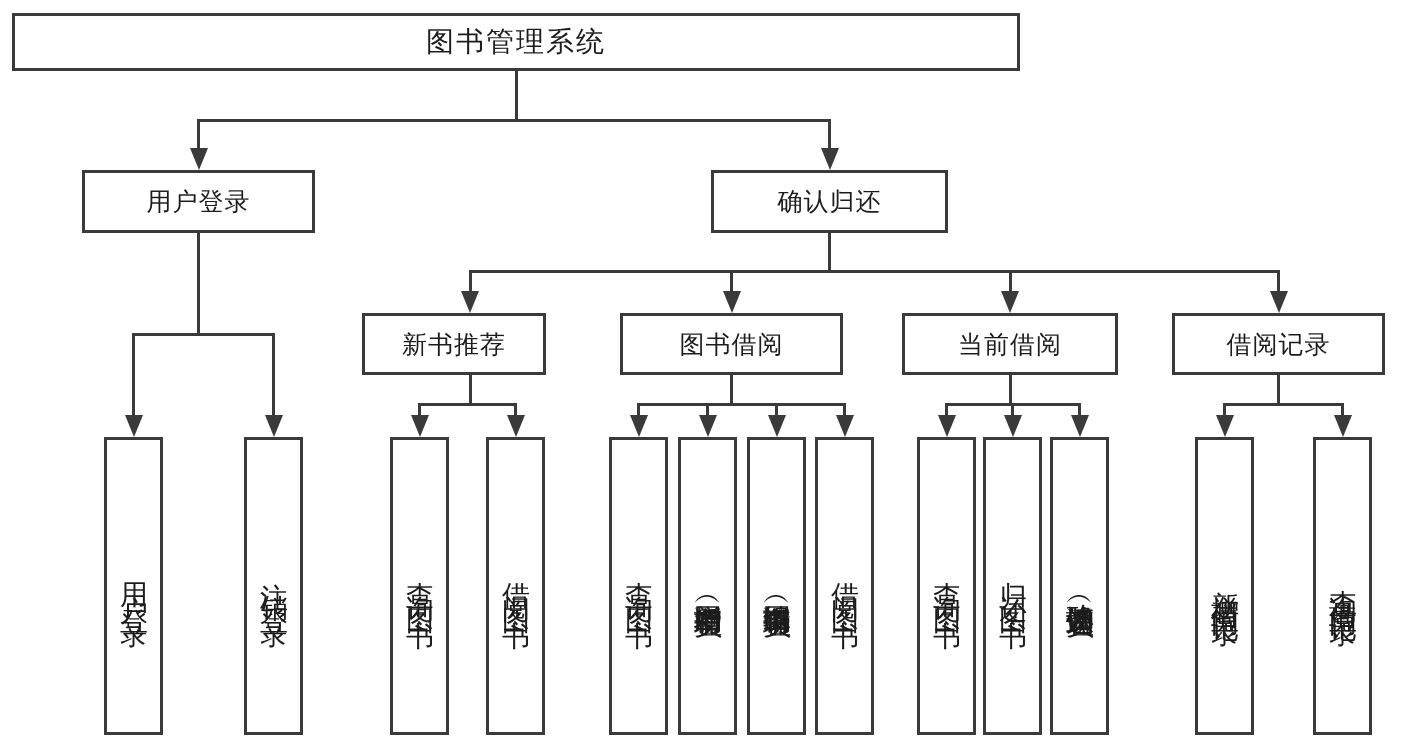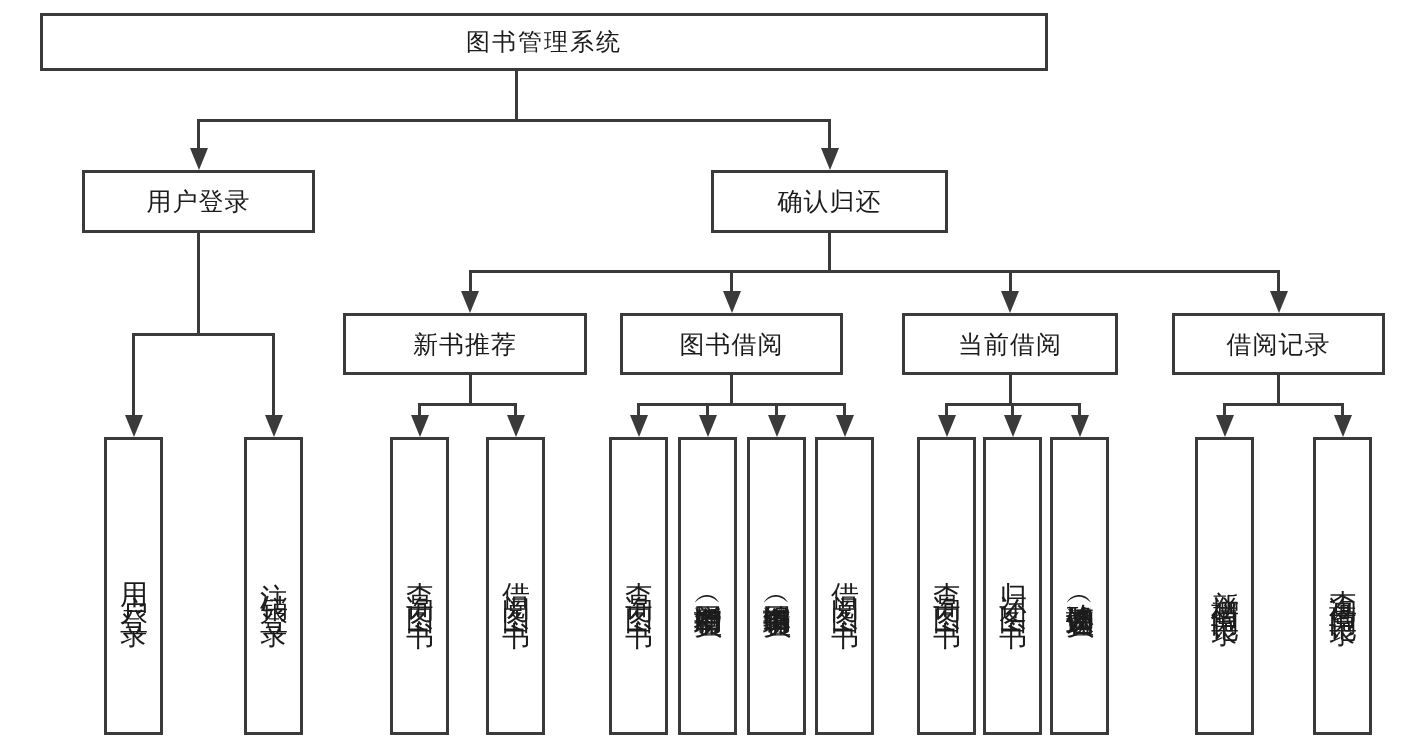--- a/index.html
+++ b/index.html
@@ -21,21 +21,21 @@
   .box{
     position:absolute;
     box-sizing:border-box;
     border:3px solid var(--line);
     background:var(--background);
     display:flex;
     align-items:center;
     justify-content:center;
   }
   .hbox{font-size:25px;letter-spacing:1px;}
-  .rootbox{font-size:24px;letter-spacing:2px;margin-left:28px;}
+  .rootbox{font-size:28px;letter-spacing:2px;}
   .leafbox{font-size:28px;}
   .vtext{
     writing-mode:vertical-rl;
     text-orientation:mixed;
     line-height:1;
     white-space:nowrap;
   }
   .sp-wide{letter-spacing:13px;}
   .sp-mid{letter-spacing:6px;}
   .sp-tight{letter-spacing:1px;}
@@ -90,21 +90,21 @@
   <div class="hline" style="left:468.5px;top:270px;width:811.5px"></div>
   <div class="vline" style="left:468.5px;top:270px;height:24px"></div>
   <div class="arrow" style="left:461px;top:291px"></div>
   <div class="vline" style="left:730px;top:270px;height:24px"></div>
   <div class="arrow" style="left:722.5px;top:291px"></div>
   <div class="vline" style="left:1008.5px;top:270px;height:24px"></div>
   <div class="arrow" style="left:1001px;top:291px"></div>
   <div class="vline" style="left:1277px;top:270px;height:24px"></div>
   <div class="arrow" style="left:1269.5px;top:291px"></div>
 
-  <div class="box hbox" style="left:343px;top:313px;width:244px;height:62px">
+  <div class="box hbox" style="left:362px;top:313px;width:184px;height:62px">
     <span>新书推荐</span>
   </div>
   <div class="box hbox" style="left:902px;top:313px;width:216px;height:62px">
     <span>当前借阅</span>
   </div>
   <div class="box hbox" style="left:620px;top:313px;width:223px;height:62px">
     <span>图书借阅</span>
   </div>
   <div class="box hbox" style="left:1172px;top:313px;width:213px;height:62px">
     <span>借阅记录</span>

